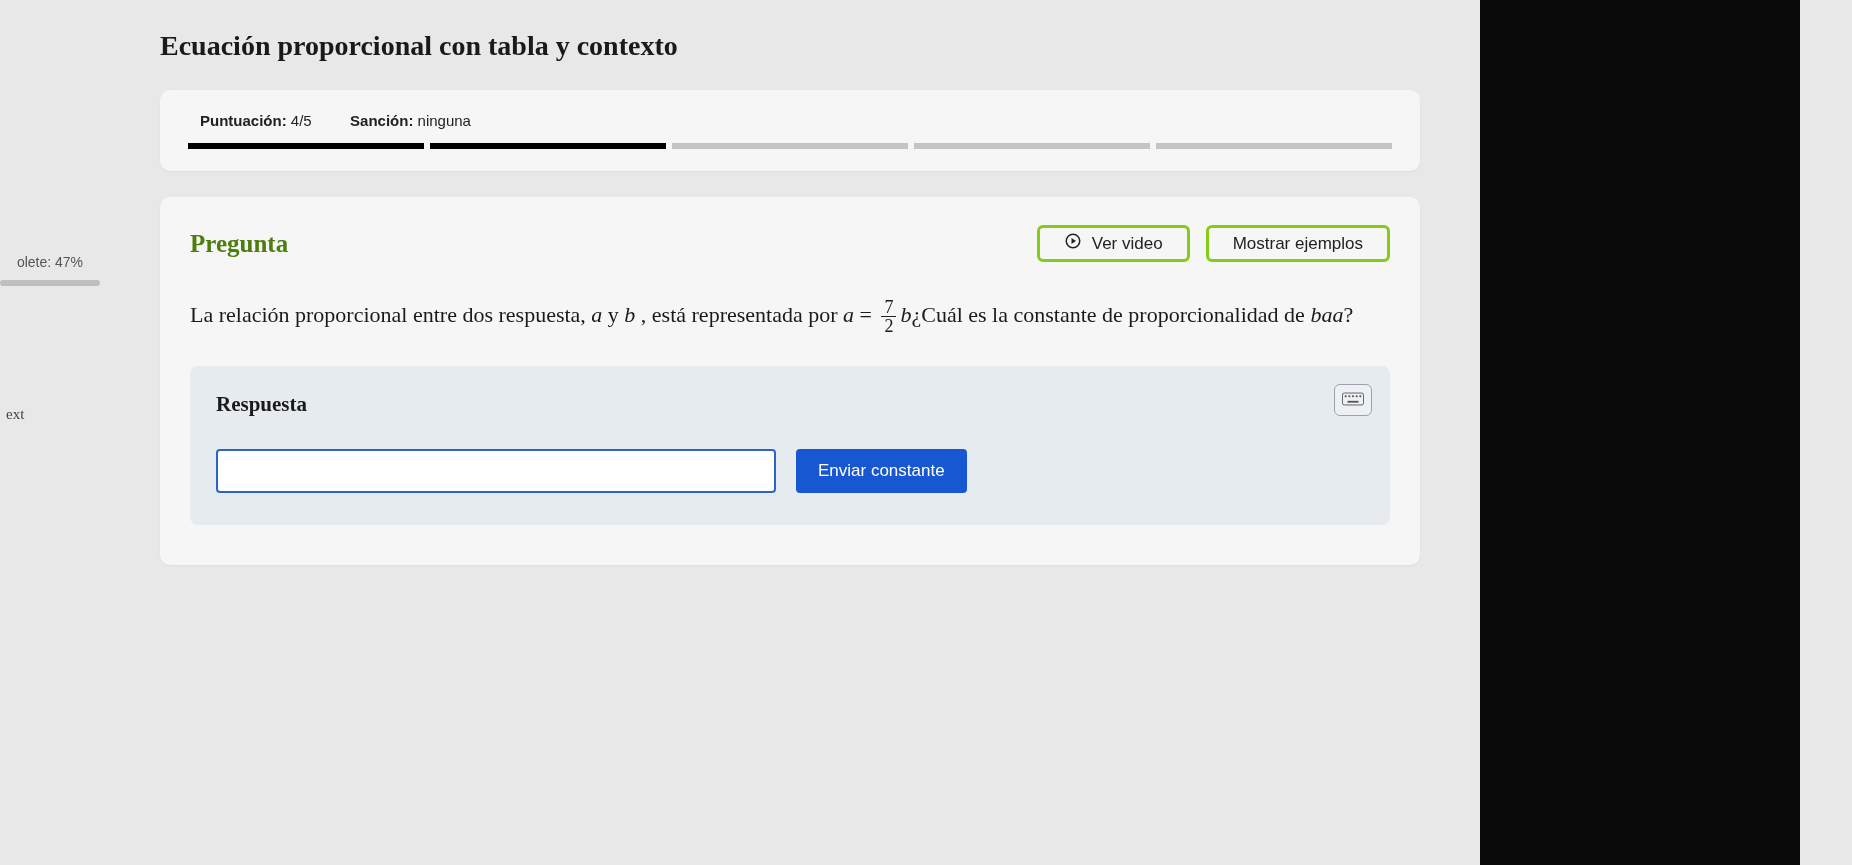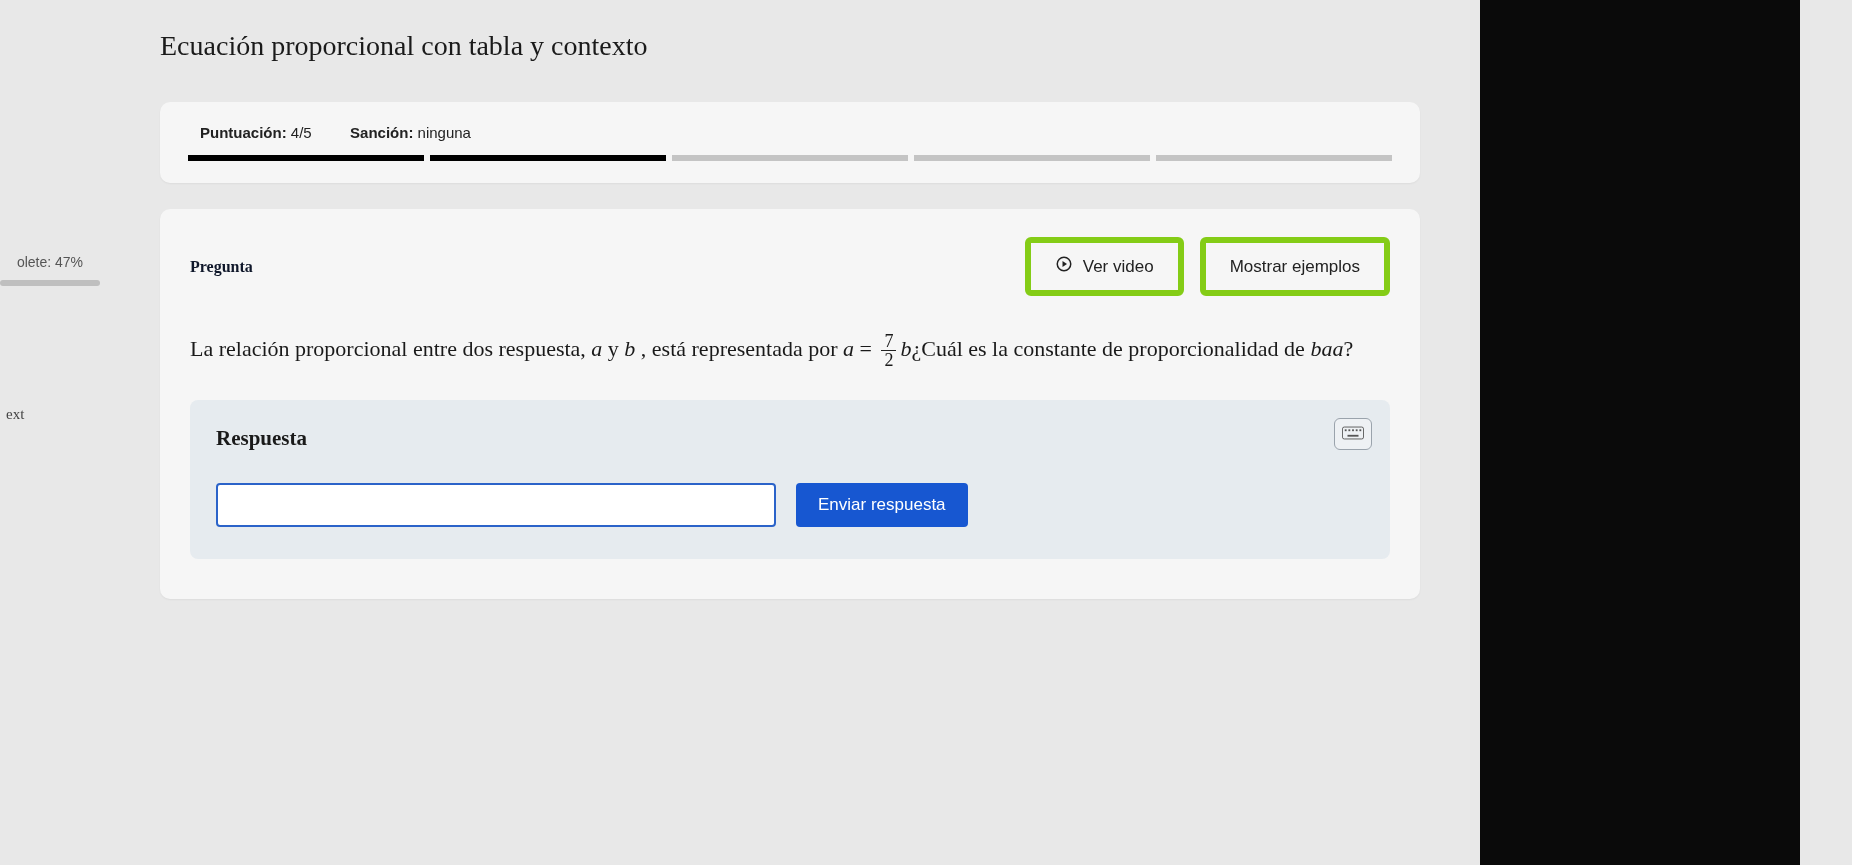--- a/index.html
+++ b/index.html
@@ -40,24 +40,24 @@
     }
 
     .main {
       flex: 1;
       padding: 30px 60px 30px 60px;
       background: #e8e8e8;
       max-width: 1380px;
     }
 
     .page-title {
-      font-weight: 400;
+      font-weight: 700;
       font-size: 28px;
       color: #1a1a1a;
-      margin-bottom: 40px;
+      margin-bottom: 28px;
     }
 
     .card {
       background: #f6f6f6;
       border-radius: 10px;
       padding: 22px 28px;
       margin-bottom: 26px;
       box-shadow: 0 1px 2px rgba(0,0,0,0.05);
     }
 
@@ -85,30 +85,30 @@
       box-shadow: 0 1px 2px rgba(0,0,0,0.05);
     }
 
     .q-header {
       display:flex;
       align-items:center;
       justify-content:space-between;
       margin-bottom: 34px;
     }
     .q-header h2 {
-      font-size: 16px;
+      font-size: 25px;
       font-weight: 700;
-      color:#0f172a;
+      color:#4d7c0f;
     }
     .q-actions { display:flex; gap:16px; }
     .btn-outline {
       font-family: Arial, sans-serif;
       font-size: 17px;
-      padding: 12px 24px;
-      border: 6px solid #84cc16;
+      padding: 4px 24px;
+      border: 3px solid #84cc16;
       border-radius: 6px;
       background:#f6f6f6;
       color:#222;
       cursor:pointer;
       display:flex;
       align-items:center;
       gap:10px;
     }
     .btn-outline svg { width:18px; height:18px; }
 
@@ -255,20 +255,20 @@
               <rect x="11" y="3" width="2" height="2" fill="#555"></rect>
               <rect x="15" y="3" width="2" height="2" fill="#555"></rect>
               <rect x="19" y="3" width="2" height="2" fill="#555"></rect>
             <rect x="6" y="9" width="12" height="2" fill="#555"></rect>
           </svg>
         </span>
       </button>
       <h3>Respuesta</h3>
       <div class="answer-row">
         <input class="answer-input" type="text" value="" style="">
-        <button class="btn-primary">Enviar respuesta</button>
+        <button class="btn-primary">Enviar constante</button>
       </div>
     </div>
   </div>
 
 </div>
 
 <div class="right-dark"></div>
 
 </body></html>

